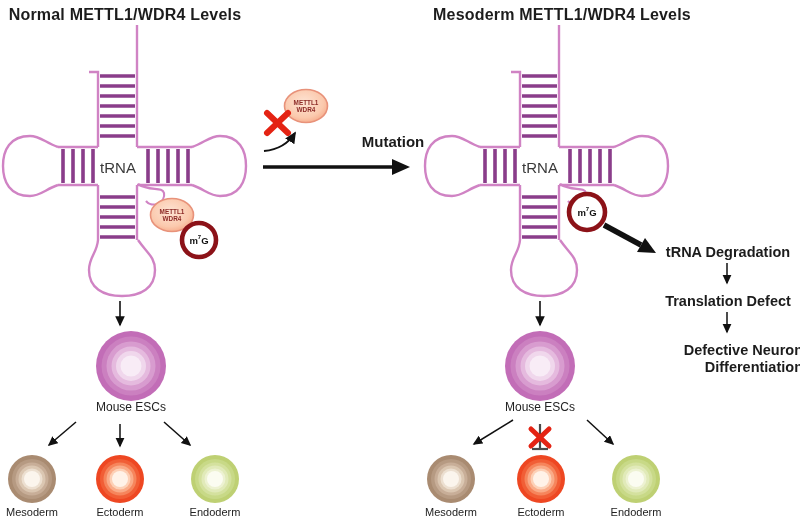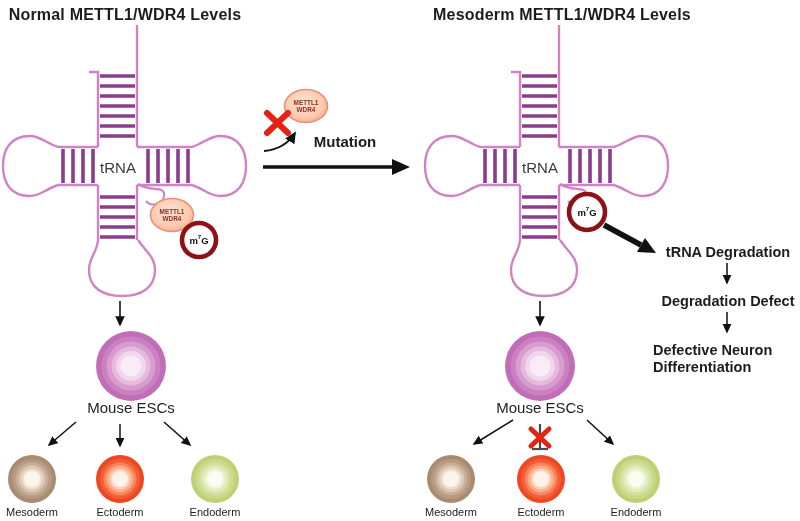--- a/index.html
+++ b/index.html
@@ -5,24 +5,24 @@
   html,body{margin:0;padding:0;background:#fff;}
   #stage{position:relative;width:800px;height:521px;background:#ffffff;overflow:hidden;
          font-family:"Liberation Sans", sans-serif;}
   #diagram-svg{position:absolute;left:0;top:0;}
   .txt{position:absolute;transform:translate(-50%,-50%);white-space:nowrap;color:#1c1c1c;}
   .title{font-size:16px;font-weight:700;letter-spacing:.2px;}
   .trna-lbl{font-size:15px;font-weight:500;color:#3a3a3a;}
   .complex-lbl{font-size:6.4px;font-weight:700;color:#8d2b27;line-height:7px;text-align:center;}
   .m7g-lbl{font-size:9.5px;font-weight:600;color:#111;}
   .m7g-lbl sup{font-size:6px;}
-  .mutation-lbl{font-size:15px;font-weight:700;}
-  .cascade-lbl{font-size:14.5px;font-weight:700;text-align:left;}
+  .mutation-lbl{font-size:15px;font-weight:700;margin-left:48px;}
+  .cascade-lbl{font-size:14.5px;font-weight:700;text-align:right;}
   .cascade-wrap{white-space:normal;width:150px;line-height:17px;}
-  .cell-lbl{font-size:15px;font-weight:500;color:#222;}
+  .cell-lbl{font-size:12px;font-weight:500;color:#222;}
   .germ-lbl{font-size:11px;font-weight:400;color:#222;}
 </style>
 </head>
 <body>
 
 <div id="stage">
 
   <svg id="diagram-svg" width="800" height="521" viewBox="0 0 800 521">
     <defs>
       <marker id="ah" markerWidth="7" markerHeight="7" refX="5.5" refY="3" orient="auto" markerUnits="strokeWidth">
@@ -230,21 +230,21 @@
   <div class="txt m7g-lbl" style="left:199px;top:240px;">
     <span>m</span><sup>7</sup><span>G</span>
   </div>
   <div class="txt m7g-lbl" style="left:587px;top:212px;">
     <span>m</span><sup>7</sup><span>G</span>
   </div>
 
   <div class="txt mutation-lbl" style="left:345px;top:141px;">Mutation</div>
 
   <div class="txt cascade-lbl" style="left:728px;top:252px;">tRNA Degradation</div>
-  <div class="txt cascade-lbl" style="left:728px;top:301px;">Degradation Defect</div>
+  <div class="txt cascade-lbl" style="left:728px;top:301px;">Translation Defect</div>
   <div class="txt cascade-lbl cascade-wrap" style="left:728px;top:359px;">Defective Neuron Differentiation</div>
 
   <div class="txt cell-lbl" style="left:131px;top:407px;">Mouse ESCs</div>
   <div class="txt cell-lbl" style="left:540px;top:407px;">Mouse ESCs</div>
 
   <div class="txt germ-lbl" style="left:32px;top:512px;">Mesoderm</div>
   <div class="txt germ-lbl" style="left:120px;top:512px;">Ectoderm</div>
   <div class="txt germ-lbl" style="left:215px;top:512px;">Endoderm</div>
 
   <div class="txt germ-lbl" style="left:451px;top:512px;">Mesoderm</div>

